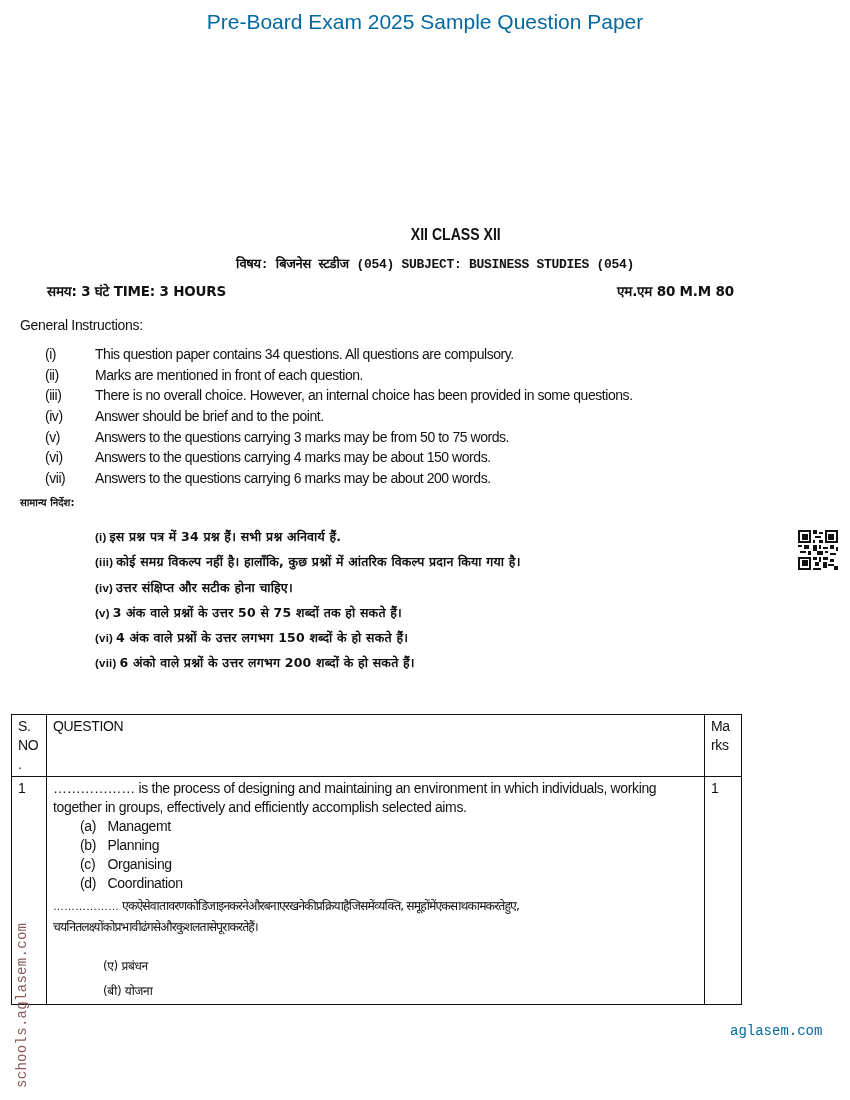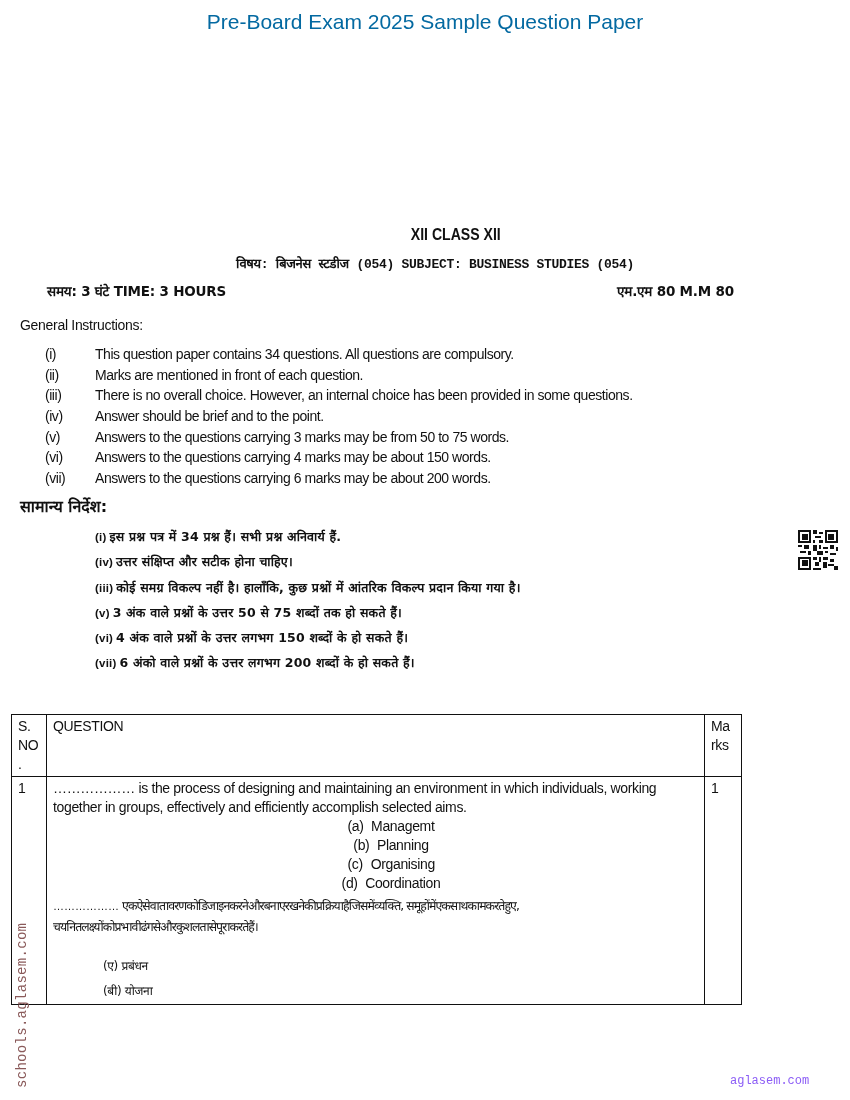--- a/index.html
+++ b/index.html
@@ -34,21 +34,21 @@
     }
     .gi-list { position: absolute; left: 45px; top: 346px; list-style: none; }
     .gi-list li {
       height: 20.7px; font-size: 14px; letter-spacing: -0.45px; white-space: nowrap;
       display: flex;
     }
     .gi-list .num { width: 50px; display: inline-block; }
 
     .hindi-title {
       position: absolute; left: 20px; top: 495px;
-      font-family: "DejaVu Sans", sans-serif; font-size: 16px; font-weight: bold;
+      font-family: "DejaVu Sans", sans-serif; font-size: 10px; font-weight: bold;
     }
     .hindi-list { position: absolute; left: 95px; top: 528px; list-style: none; font-weight: bold; }
     .hindi-list li {
       height: 25.3px; font-family: "DejaVu Sans", sans-serif; font-size: 12.5px;
       white-space: nowrap; letter-spacing: 0.2px;
     }
     .hindi-list .num { font-family: "Liberation Sans", sans-serif; font-size: 11.5px; margin-right: 3px; }
 
     .qr-code {
       position: absolute; left: 798px; top: 530px; width: 40px; height: 40px;
@@ -60,43 +60,43 @@
     }
     .q-table td, .q-table th {
       border: 1.5px solid #111; vertical-align: top; text-align: left; font-weight: normal;
       letter-spacing: -0.35px;
     }
     .q-table th { height: 58px; padding: 2px 6px; line-height: 19px; }
     .col-sno { width: 35px; }
     .col-marks { width: 37px; }
     .q-table td { padding: 2px 6px 0 6px; line-height: 19px; }
     .q-row td { height: 208px; }
-    .options { padding-left: 27px; list-style: none; text-align: center; }
+    .options { padding-left: 27px; list-style: none; }
     .options li { height: 19px; white-space: nowrap; }
     .options .opt-l { display: inline-block; width: 24px; }
     .q-hindi {
       font-family: "DejaVu Sans", sans-serif; font-size: 12.3px; line-height: 21px;
       letter-spacing: -0.9px; margin-top: 3px;
     }
     .q-hindi .dots { font-family: "Liberation Sans", sans-serif; font-size: 11px; letter-spacing: 0; }
     .hi-options { padding-left: 50px; list-style: none; margin-top: 16px; }
     .hi-options li {
       height: 25px; font-family: "DejaVu Sans", sans-serif; font-size: 12px;
       line-height: 25px; white-space: nowrap;
     }
 
     .side-watermark {
       position: absolute; left: 14px; top: 1088px; transform-origin: left top;
       transform: rotate(-90deg);
       font-family: "Liberation Mono", "DejaVu Sans Mono", monospace; font-size: 14px;
       color: #8a5a5a; white-space: nowrap; letter-spacing: 0.3px;
     }
     .footer-watermark {
-      position: absolute; left: 730px; top: 1074px;
-      font-family: "Liberation Mono", "DejaVu Sans Mono", monospace; font-size: 12px; color: #8b5cf6;
+      position: absolute; left: 730px; top: 1023px;
+      font-family: "Liberation Mono", "DejaVu Sans Mono", monospace; font-size: 14px; color: #0369a1;
     }
   </style>
 </head>
 <body>
 
 <div class="page-header">Pre-Board Exam 2025 Sample Question Paper</div>
 
 <div class="class-line">XII CLASS XII</div>
 <div class="subject-line">विषय: बिजनेस स्टडीज (054) SUBJECT: BUSINESS STUDIES (054)</div>
 <div class="meta-row time-line">समय: 3 घंटे TIME: 3 HOURS</div>
@@ -130,22 +130,22 @@
     </li>
   <li>
       <span class="num">(vii)</span>
       <span>Answers to the questions carrying 6 marks may be about 200 words.</span>
     </li>
 </ul>
 
 <div class="hindi-title">सामान्य निर्देश:</div>
 <ul class="hindi-list">
   <li><span class="num">(i)</span><span>इस प्रश्न पत्र में 34 प्रश्न हैं। सभी प्रश्न अनिवार्य हैं.</span></li>
+  <li><span class="num">(iii)</span><span>कोई समग्र विकल्प नहीं है। हालाँकि, कुछ प्रश्नों में आंतरिक विकल्प प्रदान किया गया है।</span></li>
   <li><span class="num">(iv)</span><span>उत्तर संक्षिप्त और सटीक होना चाहिए।</span></li>
-  <li><span class="num">(iii)</span><span>कोई समग्र विकल्प नहीं है। हालाँकि, कुछ प्रश्नों में आंतरिक विकल्प प्रदान किया गया है।</span></li>
   <li><span class="num">(v)</span><span>3 अंक वाले प्रश्नों के उत्तर 50 से 75 शब्दों तक हो सकते हैं।</span></li>
   <li><span class="num">(vi)</span><span>4 अंक वाले प्रश्नों के उत्तर लगभग 150 शब्दों के हो सकते हैं।</span></li>
   <li><span class="num">(vii)</span><span>6 अंको वाले प्रश्नों के उत्तर लगभग 200 शब्दों के हो सकते हैं।</span></li>
 </ul>
 
 <div class="qr-code">
   <svg width="40" height="40" viewBox="0 0 21 21" shape-rendering="crispEdges">
     <rect width="21" height="21" fill="#fff"></rect>
     <g fill="#111">
       <rect x="0" y="0" width="7" height="1"></rect>

